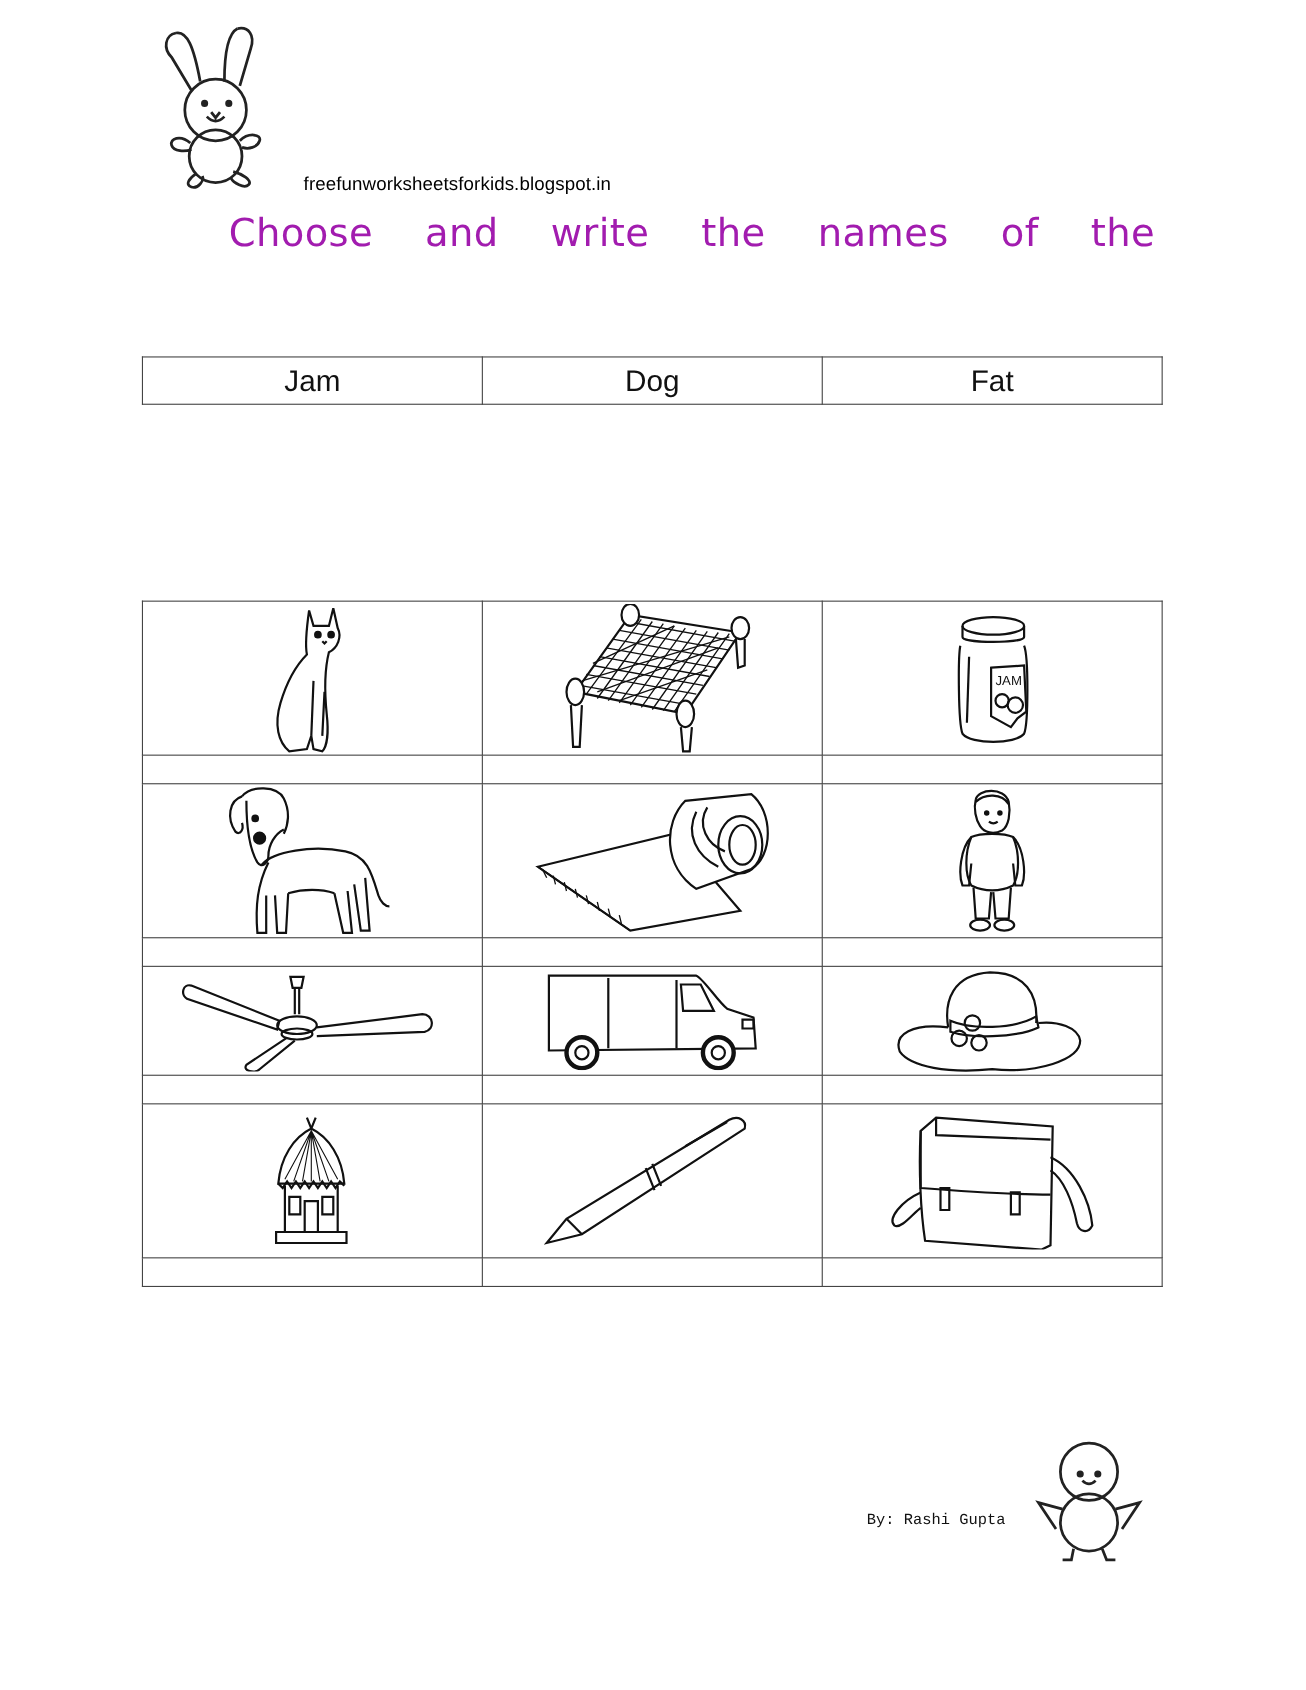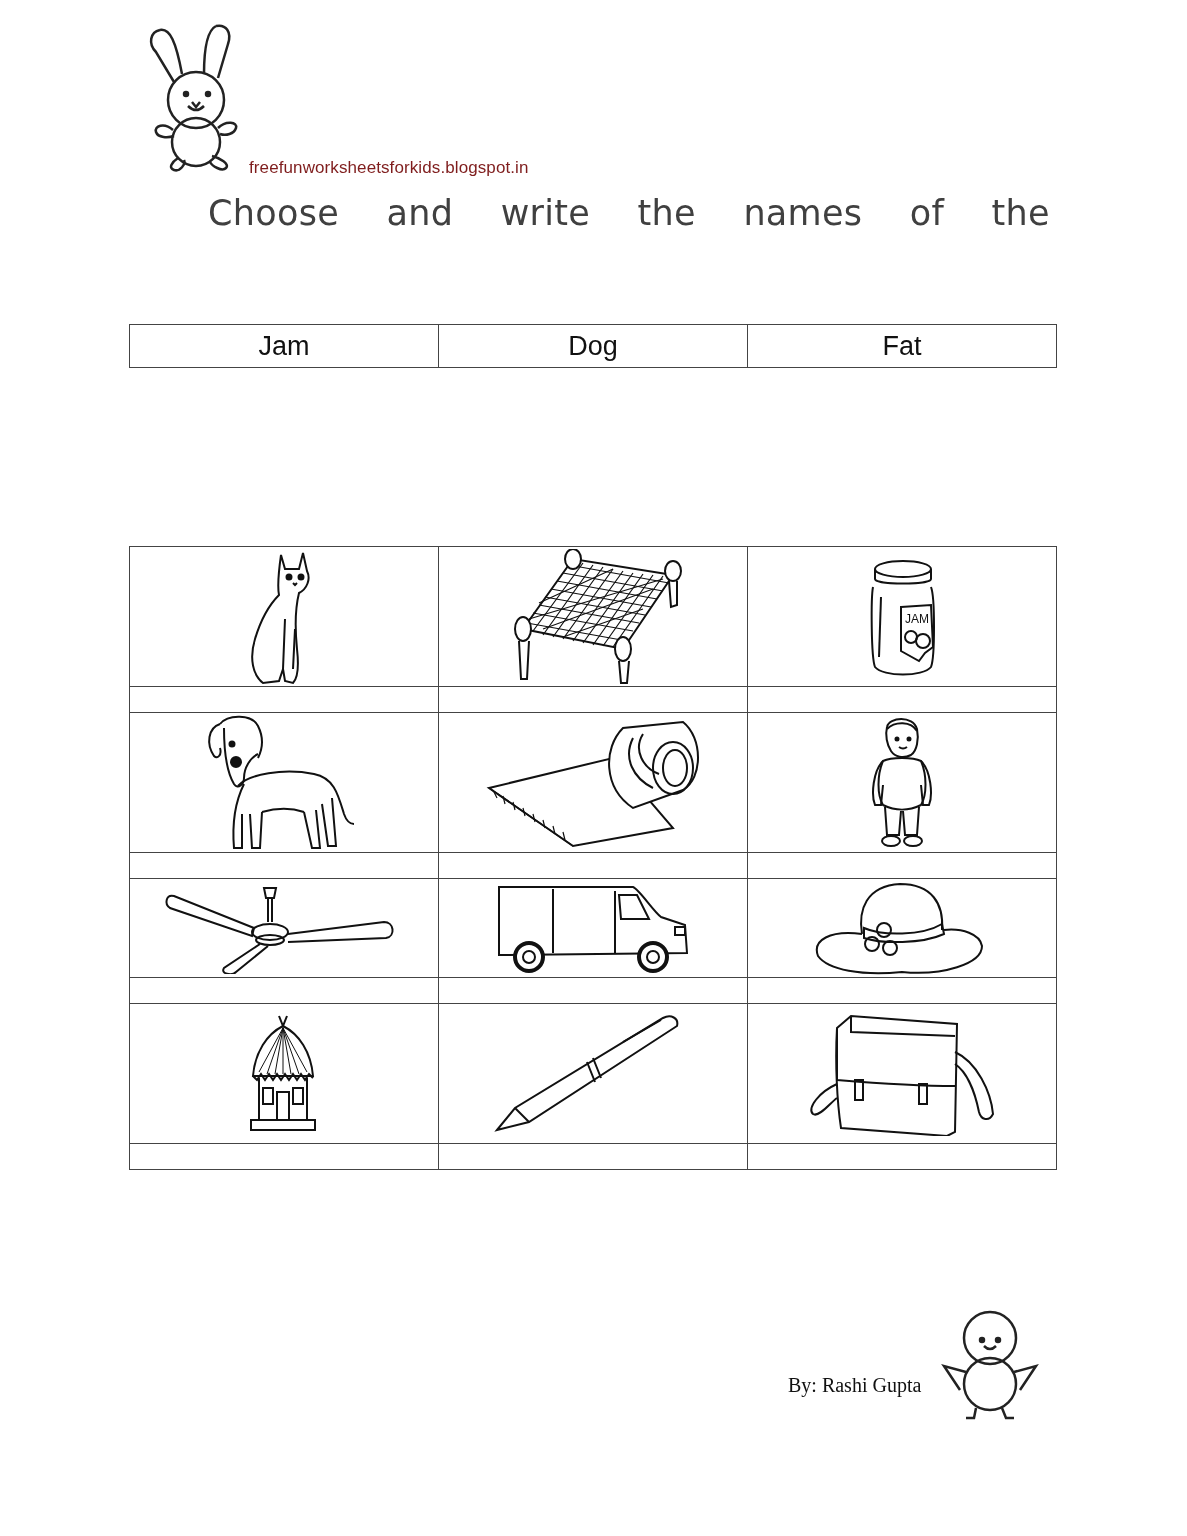--- a/index.html
+++ b/index.html
@@ -1,33 +1,33 @@
 <!DOCTYPE html>
 <html><head>
 <meta charset="utf-8">
 <style>
   html, body { margin: 0; padding: 0; background: #ffffff; }
   body { width: 1187px; height: 1536px; position: relative; overflow: hidden; color: #111; font-family: "Liberation Sans", sans-serif; }
   .abs { position: absolute; }
   #bunny { left: 140px; top: 22px; width: 120px; height: 150px; }
-  #site { left: 249px; top: 158px; font-size: 17px; color: #7f1d1d; font-family: "Liberation Sans", sans-serif; letter-spacing: 0.1px; }
-  #title { left: 208px; top: 182px; width: 842px; font-family: "DejaVu Sans", sans-serif; font-size: 35px; line-height: 62px; color: #404040; text-align: justify; text-align-last: left; font-weight: normal; letter-spacing: 0.3px; }
+  #site { left: 276px; top: 158px; font-size: 17px; color: #000000; font-family: "Liberation Sans", sans-serif; letter-spacing: 0.1px; }
+  #title { left: 208px; top: 182px; width: 842px; font-family: "DejaVu Sans", sans-serif; font-size: 35px; line-height: 62px; color: #a21caf; text-align: justify; text-align-last: left; font-weight: normal; letter-spacing: 0.3px; }
   #title .line1 { display: flex; justify-content: space-between; }
   table { border-collapse: collapse; position: absolute; table-layout: fixed; }
   #words { left: 129px; top: 324px; width: 928px; }
   #words td { border: 1.5px solid #444; height: 42px; padding: 0; text-align: center; font-family: "Liberation Sans", sans-serif; font-size: 27px; color: #111; }
   #pics { left: 129px; top: 546px; width: 928px; }
   #pics td { border: 1.5px solid #444; padding: 0; text-align: center; vertical-align: middle; }
   #pics tr.img-row td { height: 139px; }
   #pics tr.img-row.short td { height: 98px; }
   #pics tr.img-row.tall td { height: 139px; }
   #pics tr.ans-row td { height: 25px; }
   .pic { display: block; margin: 0 auto; }
   #chick { left: 940px; top: 1310px; width: 100px; height: 112px; }
-  #byline { left: 788px; top: 1374px; font-size: 20px; font-family: Liberation Serif, serif; color: #111; text-align: center; }
+  #byline { left: 788px; top: 1374px; font-size: 14px; font-family: Liberation Mono, monospace; color: #111; text-align: center; }
   svg * { vector-effect: non-scaling-stroke; }
 </style>
 </head>
 <body>
 
 <svg id="bunny" class="abs" viewBox="0 0 120 150" fill="none" stroke="#222" stroke-width="2.5">
   <path d="M20 8 C10 10 8 22 16 30 L34 60"></path>
   <path d="M20 8 C30 6 36 20 42 52"></path>
   <path d="M76 4 C86 2 92 10 88 22 L78 56"></path>
   <path d="M76 4 C68 8 64 26 64 52"></path>

